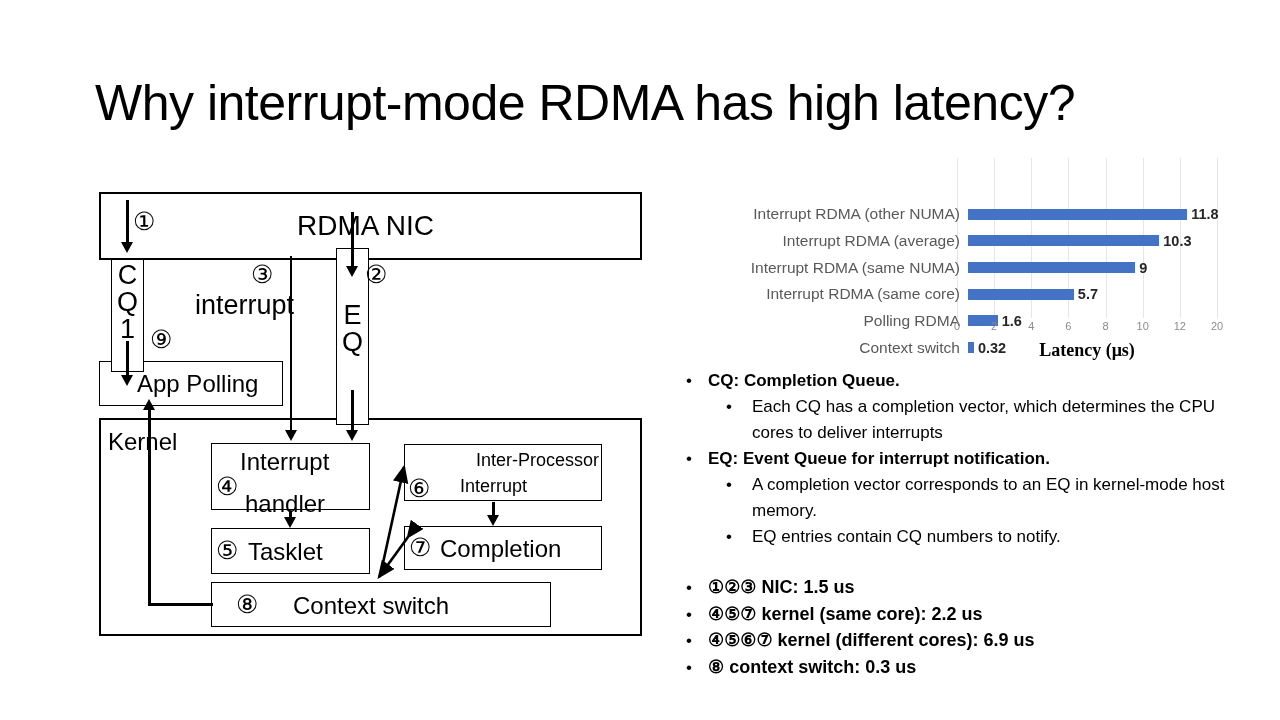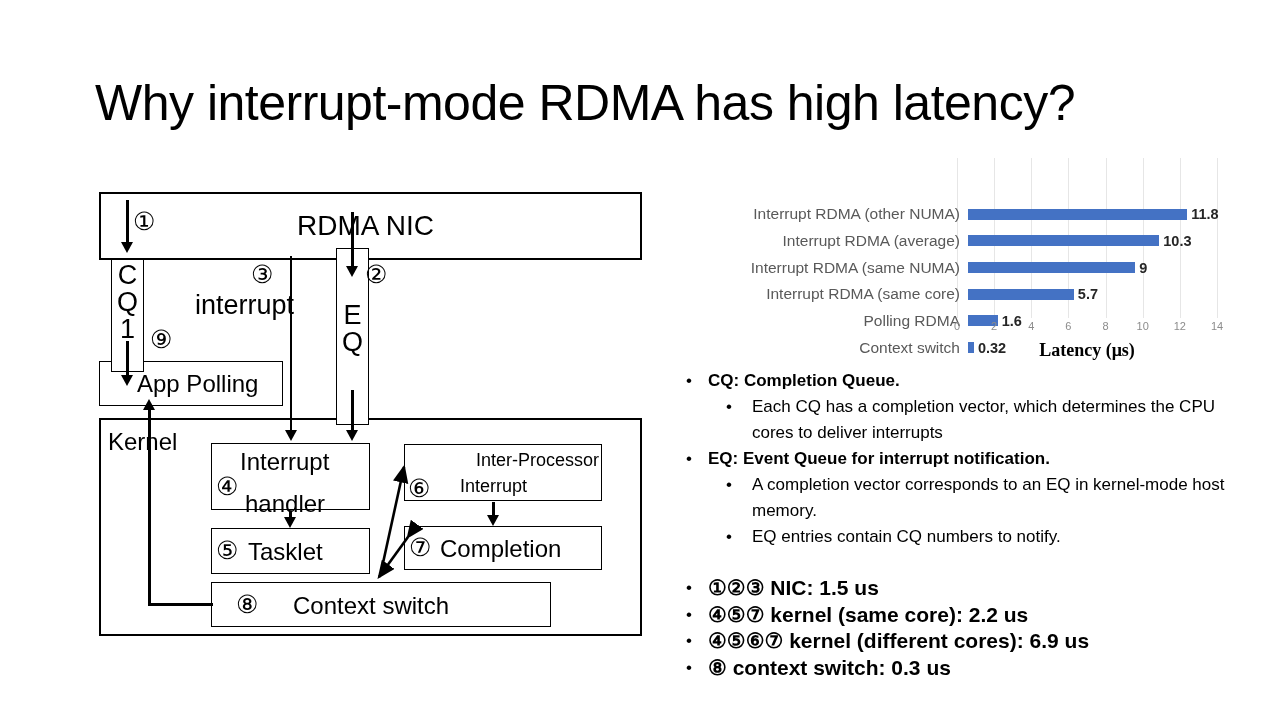--- a/index.html
+++ b/index.html
@@ -216,21 +216,21 @@
     font-weight: normal;
     color: #000;
   }
   #bullets2 {
     position: absolute;
     left: 686px;
     top: 575px;
     width: 560px;
   }
   #bullets2 .b1 .btxt {
-    font-size: 21px;
+    font-size: 18px;
     line-height: 25.5px;
     font-weight: bold;
   }
 </style>
 </head>
 <body>
 
 <div id="slide-title">Why interrupt-mode RDMA has high latency?</div>
 
 <div id="diagram">
@@ -392,21 +392,21 @@
     </div>
 
   <div id="xaxis">
       <span class="xtick" style="left: 0px;">0</span>
       <span class="xtick" style="left: 37.1429px;">2</span>
       <span class="xtick" style="left: 74.2857px;">4</span>
       <span class="xtick" style="left: 111.429px;">6</span>
       <span class="xtick" style="left: 148.571px;">8</span>
       <span class="xtick" style="left: 185.714px;">10</span>
       <span class="xtick" style="left: 222.857px;">12</span>
-      <span class="xtick" style="left: 260px;">14</span>
+      <span class="xtick" style="left: 260px;">20</span>
     </div>
 
   <div id="axis-title">Latency (μs)</div>
 </div>
 
 <div id="bullets">
     <div class="b1">
       <span class="bul">•</span>
       <span class="btxt">CQ: Completion Queue.</span>
     </div>

